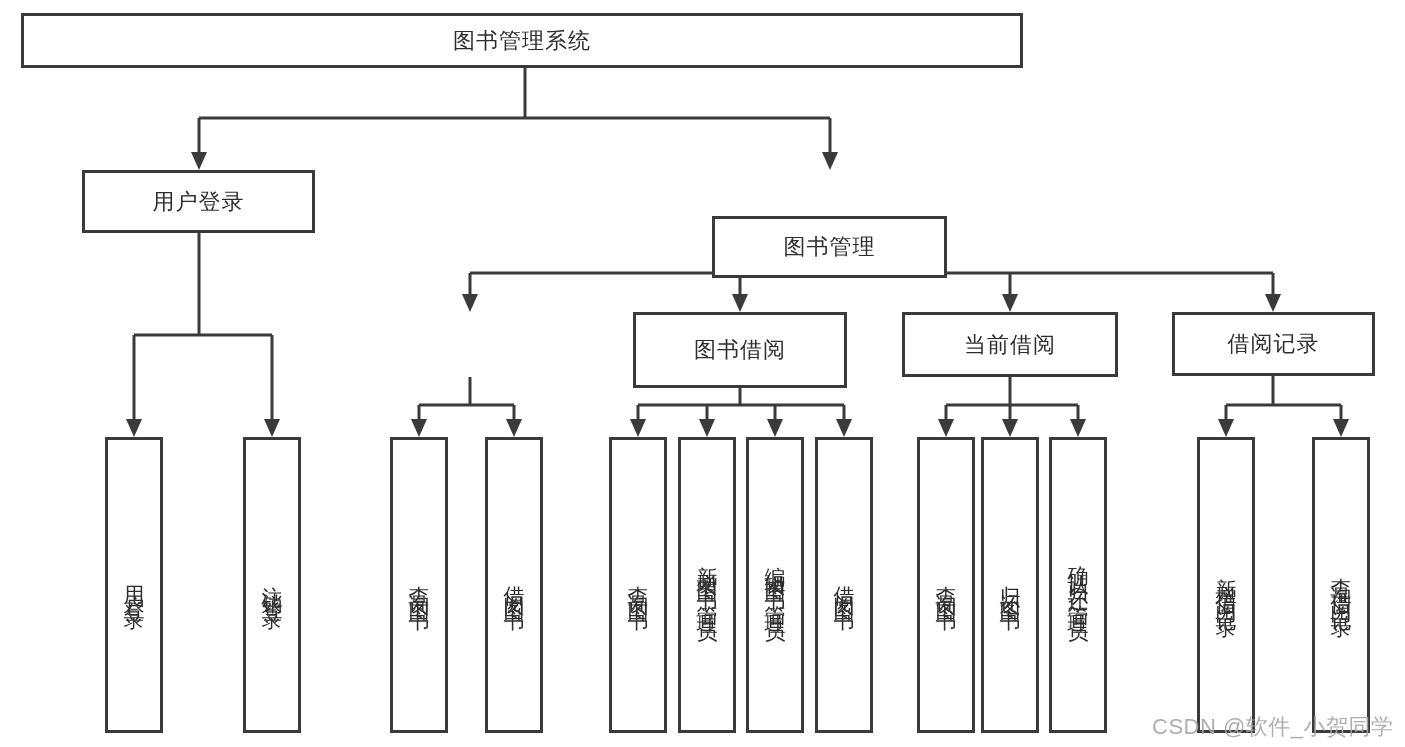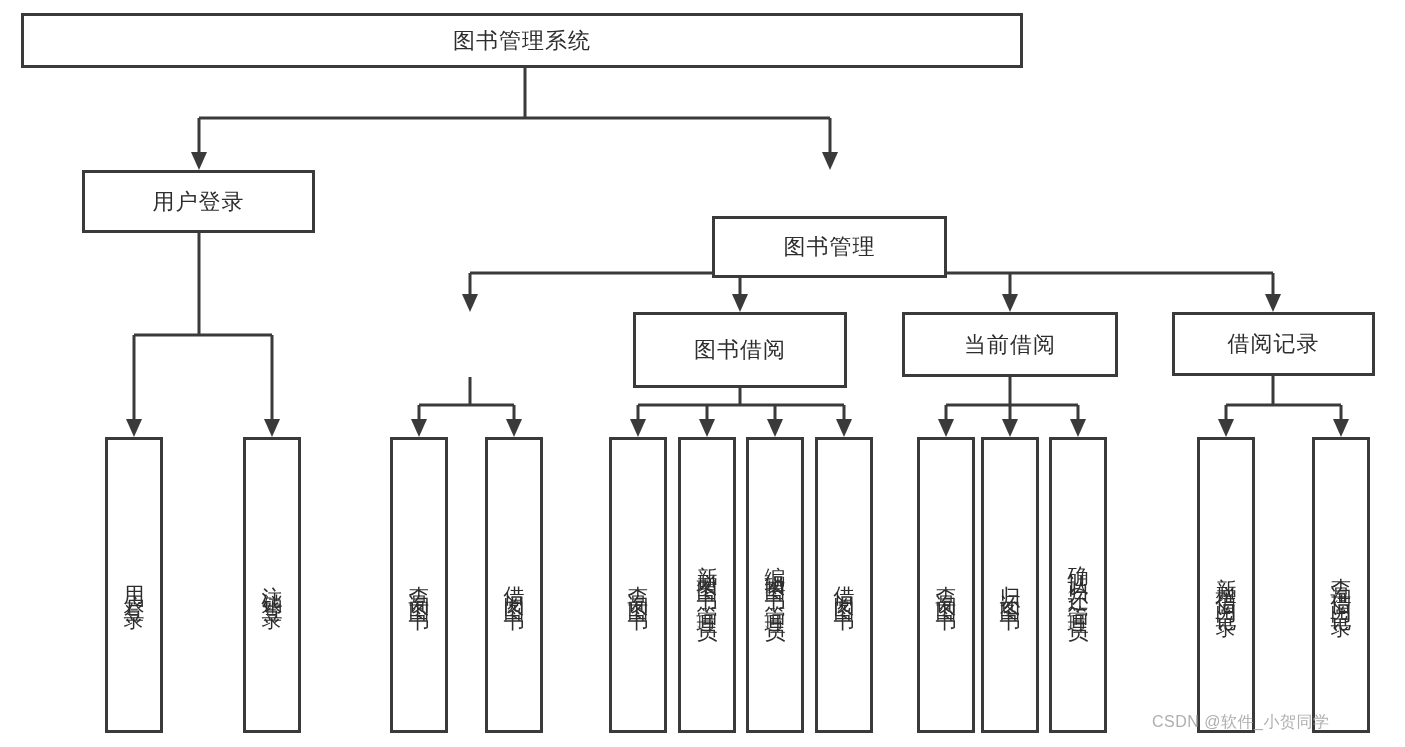--- a/index.html
+++ b/index.html
@@ -37,21 +37,21 @@
     text-align: center;
     font-size: 21px;
     letter-spacing: 8px;
     line-height: 52px;
     white-space: normal;
   }
   .watermark {
     position: absolute;
     left: 1152px;
     top: 712px;
-    font-size: 16px;
+    font-size: 22px;
     color: #a8a8a8;
     opacity: 0.92;
     letter-spacing: 0.5px;
     z-index: 5;
   }
 </style>
 </head>
 <body>
 
 <div class="canvas">

